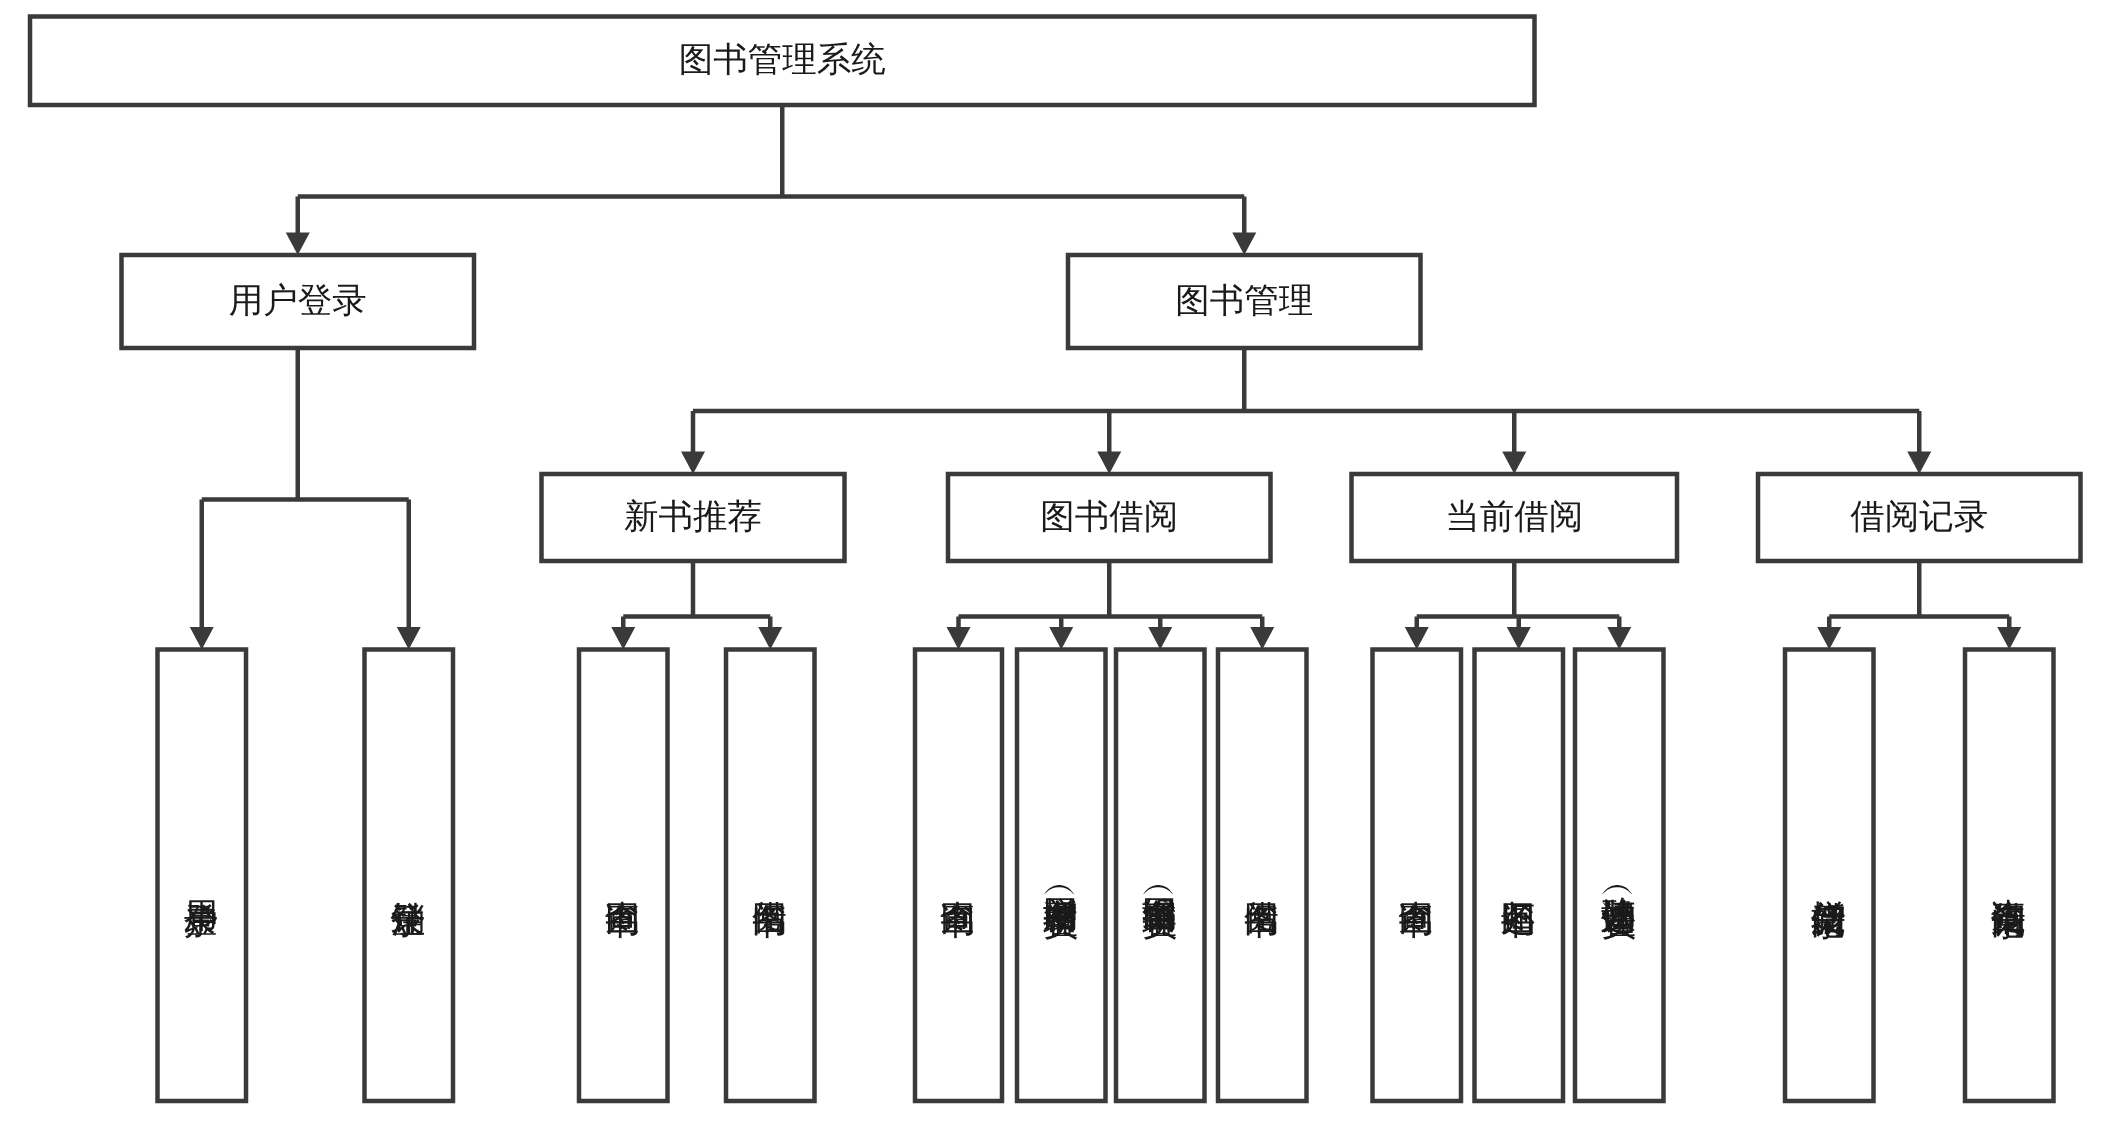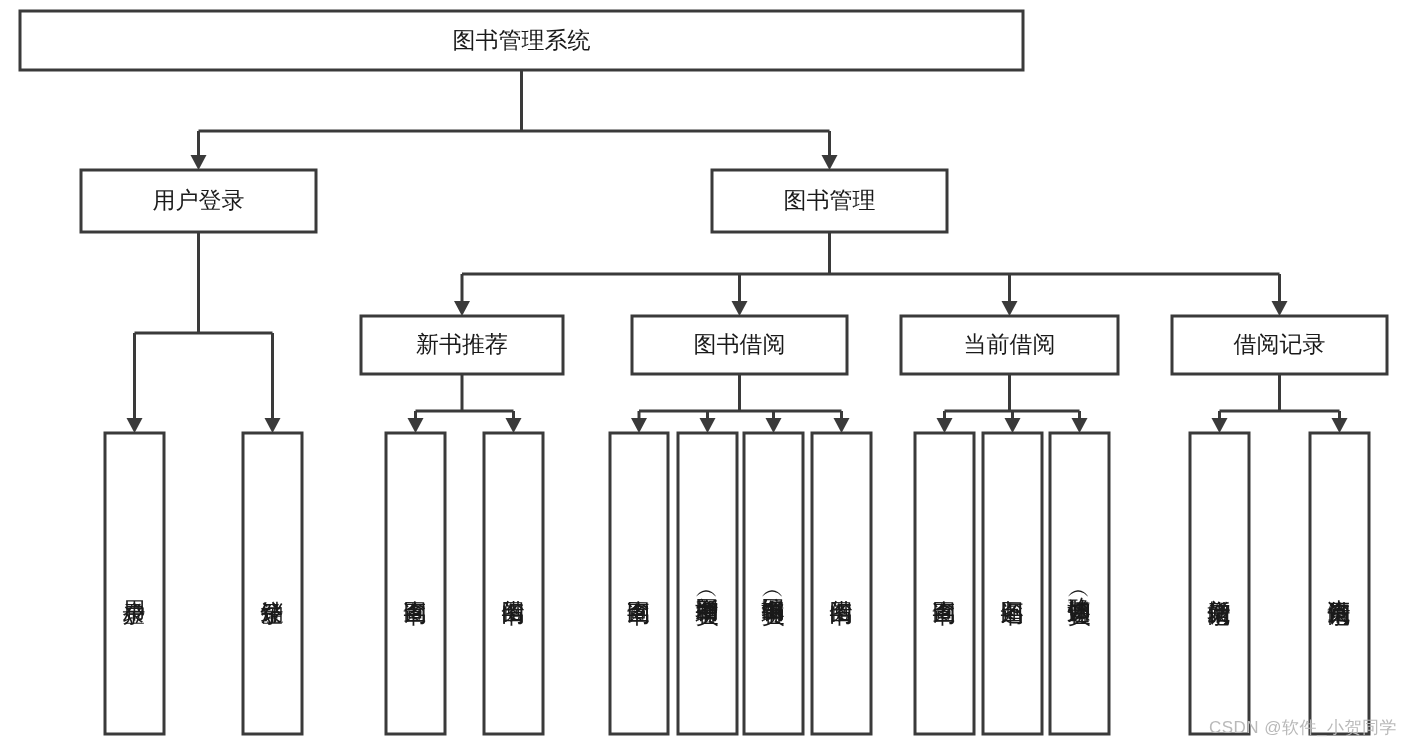--- a/index.html
+++ b/index.html
@@ -210,14 +210,13 @@
         <div class="node-label-v">确认归还（管理员）</div>
       </div>
       <div class="vtext-wrap" style="left: 1190px; top: 433px; width: 59px; height: 301px;">
         <div class="node-label-v">新增借阅记录</div>
       </div>
       <div class="vtext-wrap" style="left: 1310px; top: 433px; width: 59px; height: 301px;">
         <div class="node-label-v">查询借阅记录</div>
       </div>
     </div>
 
-  <div class="watermark">CSDN @软件_小贺同学</div>
 </div>
 
 </body></html>

